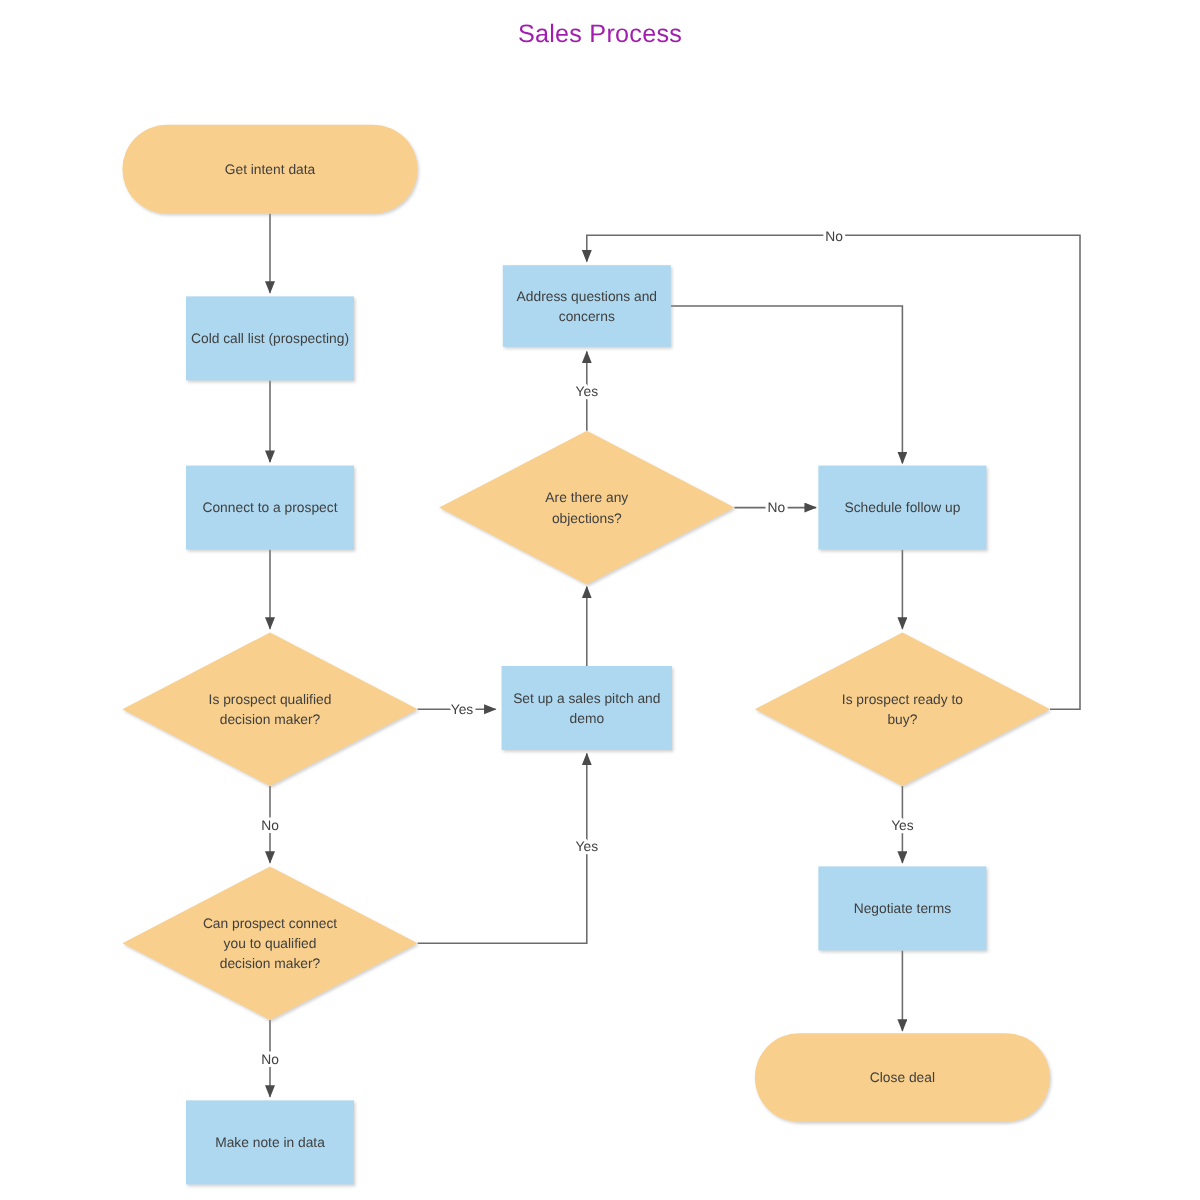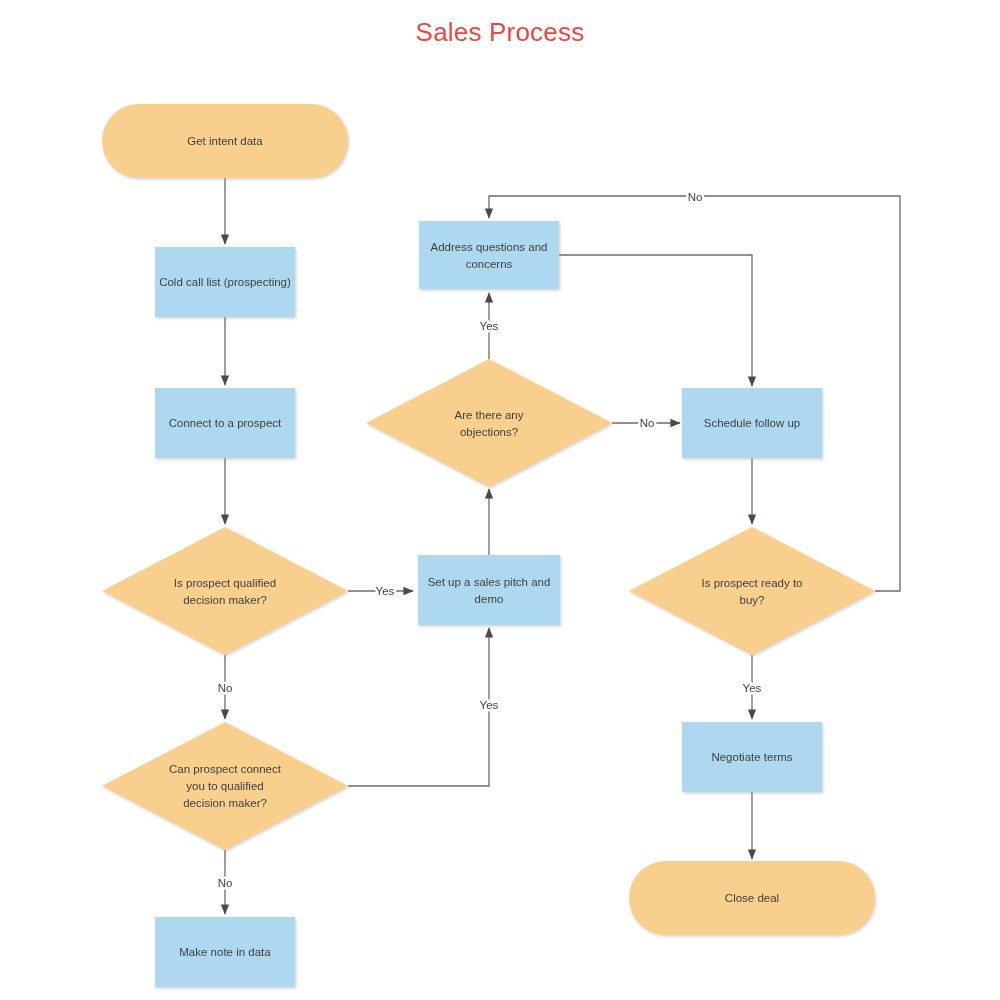--- a/index.html
+++ b/index.html
@@ -14,22 +14,22 @@
     color: #404040;
     overflow: hidden;
     position: relative;
   }
   #chart-title {
     position: absolute;
     top: 0;
     left: 0;
     width: 1000px;
     text-align: center;
-    font-size: 26px;
-    color: #ef4444;
+    font-size: 21px;
+    color: #a21caf;
     padding-top: 17px;
     letter-spacing: 0.2px;
   }
   svg#flow {
     position: absolute;
     top: 0;
     left: 0;
     display: block;
   }
   .node-label {

